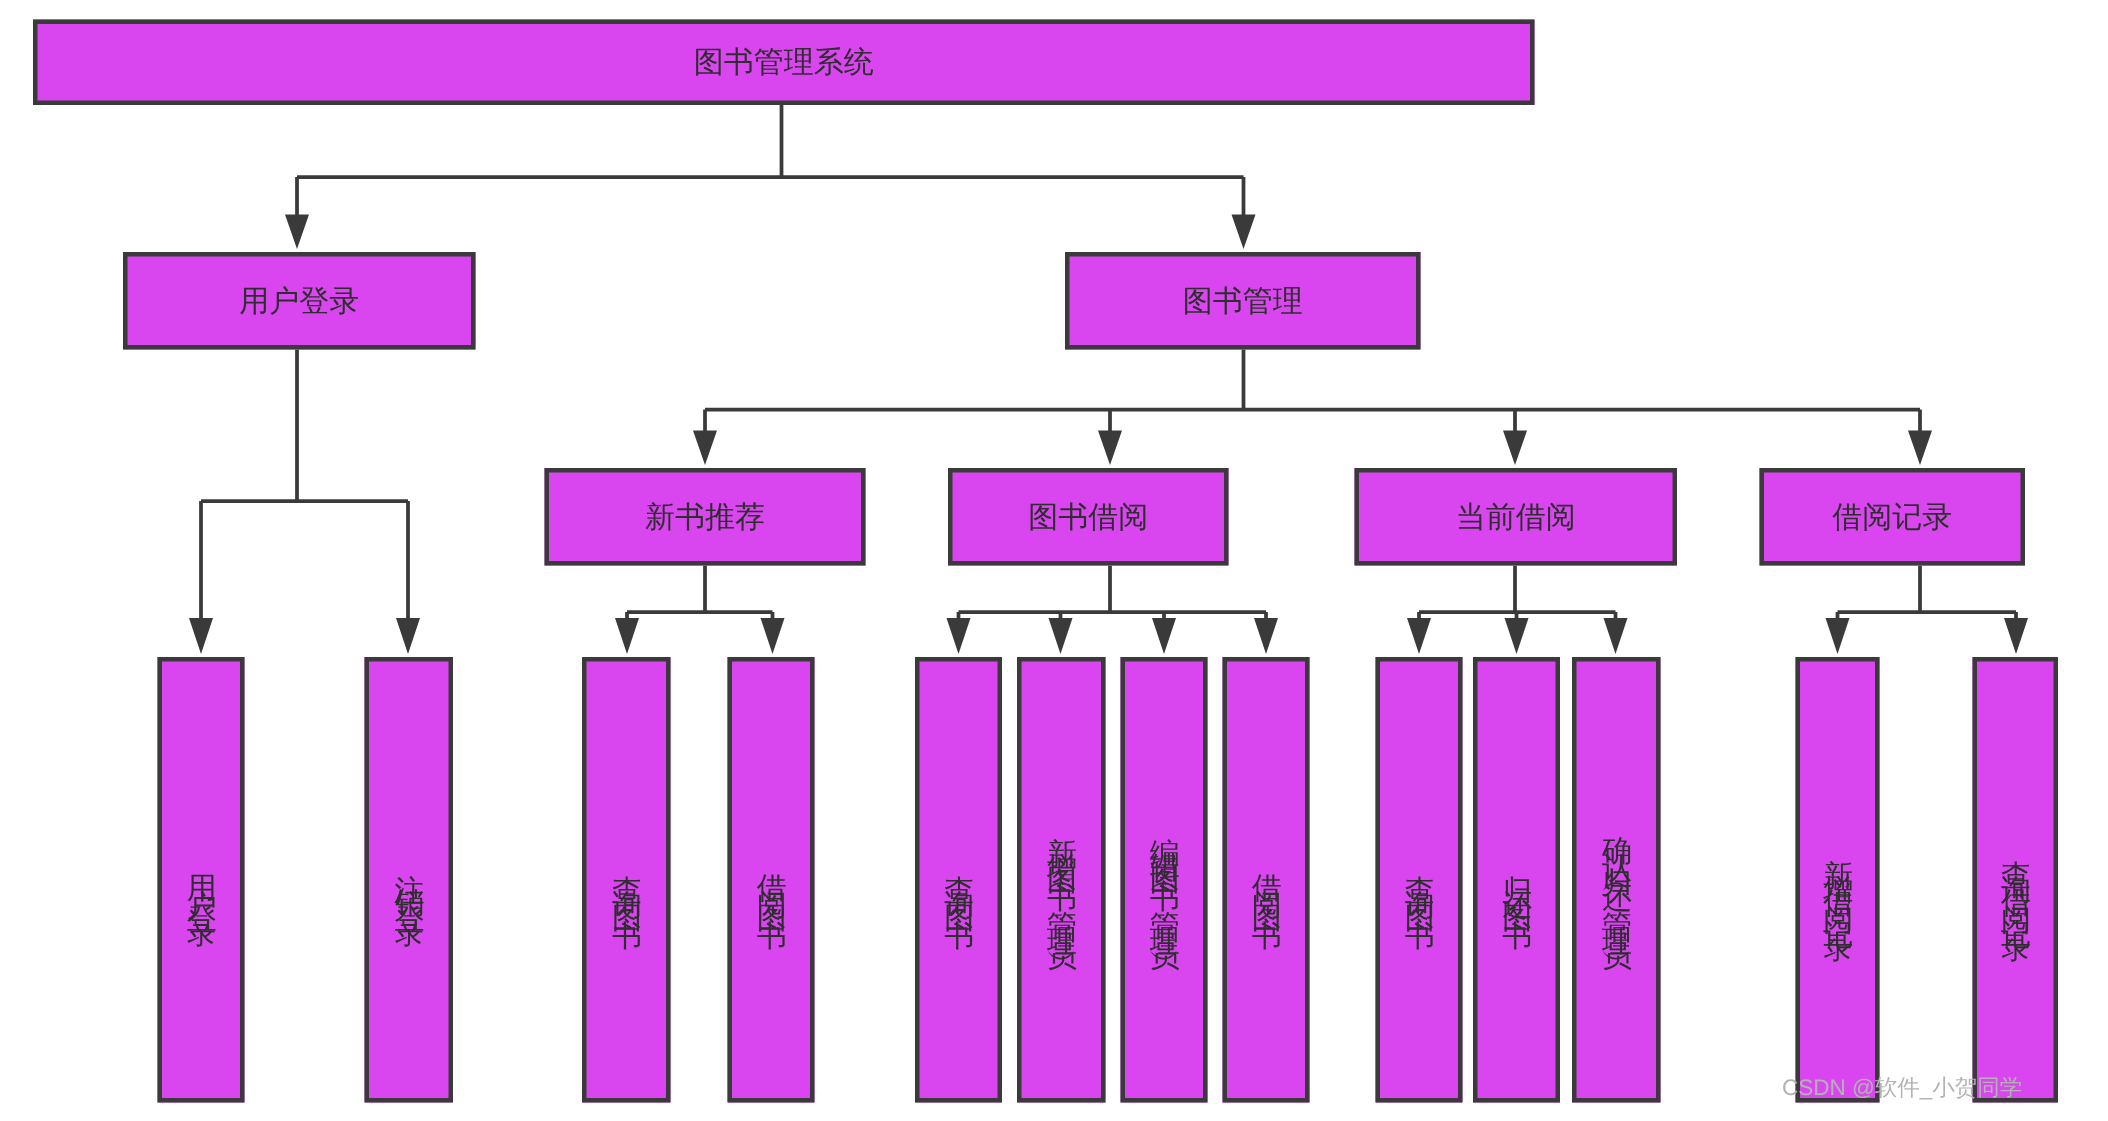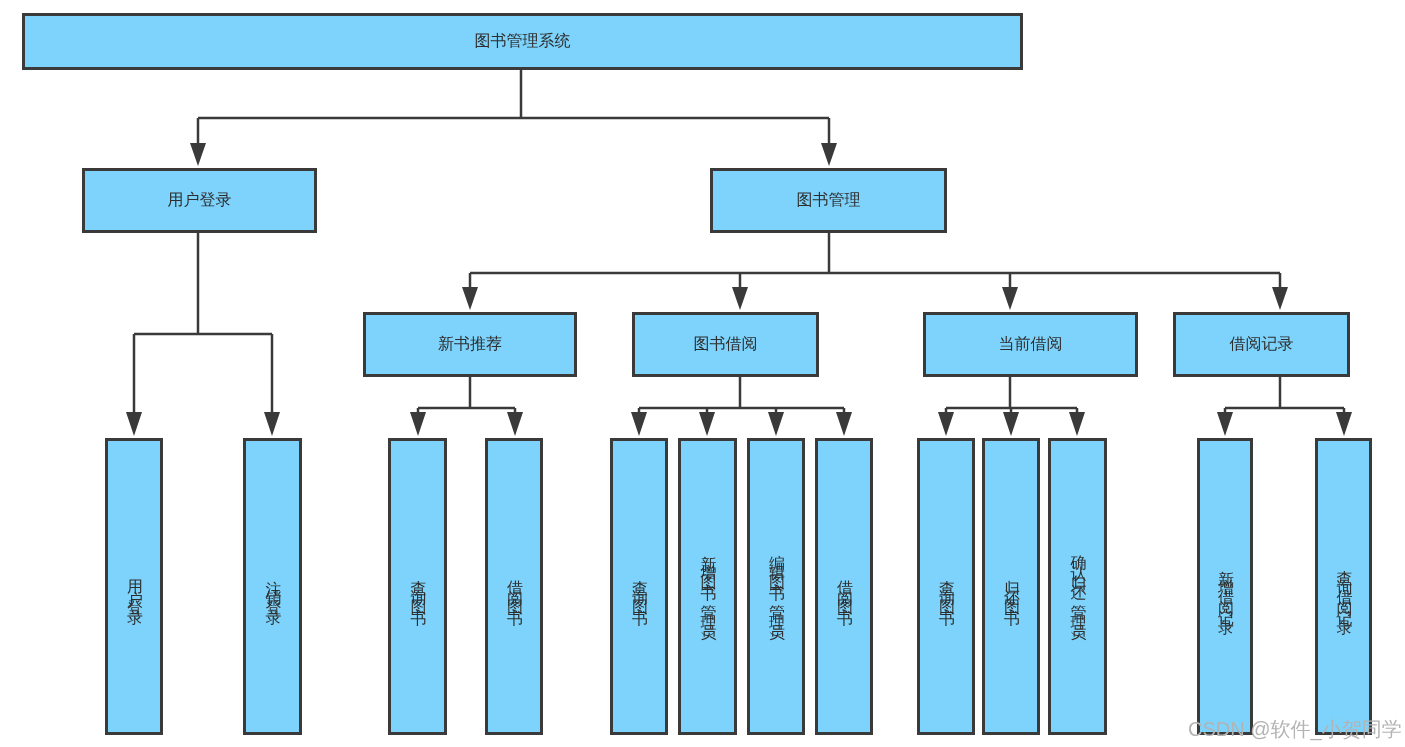--- a/index.html
+++ b/index.html
@@ -13,43 +13,42 @@
   }
   #connectors {
     position: absolute;
     left: 0; top: 0;
     width: 1405px; height: 747px;
     z-index: 1;
   }
   .box {
     position: absolute;
     box-sizing: border-box;
-    background: #7dd3fc;
+    background: #d946ef;
     border: 3px solid #3a3a3a;
     display: flex;
     align-items: center;
     justify-content: center;
     color: #2e2e2e;
-    font-size: 16px;
+    font-size: 20px;
     z-index: 2;
-    font-family: Liberation Mono, monospace;
   }
   .box.h span { white-space: nowrap; }
   .box.v span {
     writing-mode: vertical-rl;
     text-orientation: mixed;
     letter-spacing: 10px;
     line-height: 1;
     white-space: nowrap;
   }
   #watermark {
     position: absolute;
     left: 1188px;
     top: 716px;
-    font-size: 20px;
+    font-size: 15px;
     color: #b3b3b3;
     z-index: 5;
     white-space: nowrap;
   }
 </style>
 </head>
 <body>
 
 <div id="stage">
 
@@ -129,21 +128,21 @@
   <div class="box h" style="left:363px;top:312px;width:214px;height:65px">
     <span>新书推荐</span>
   </div>
 
   <div class="box h" style="left:710px;top:168px;width:237px;height:65px">
     <span>图书管理</span>
   </div>
   <div class="box h" style="left:632px;top:312px;width:187px;height:65px">
     <span>图书借阅</span>
   </div>
-  <div class="box h" style="left:923px;top:312px;width:215px;height:65px">
+  <div class="box h" style="left:903px;top:312px;width:215px;height:65px">
     <span>当前借阅</span>
   </div>
   <div class="box h" style="left:1173px;top:312px;width:177px;height:65px">
     <span>借阅记录</span>
   </div>
 
   <div class="box v" style="left:105px;top:438px;width:58px;height:297px">
     <span>用户登录</span>
   </div>
   <div class="box v" style="left:243px;top:438px;width:59px;height:297px">

